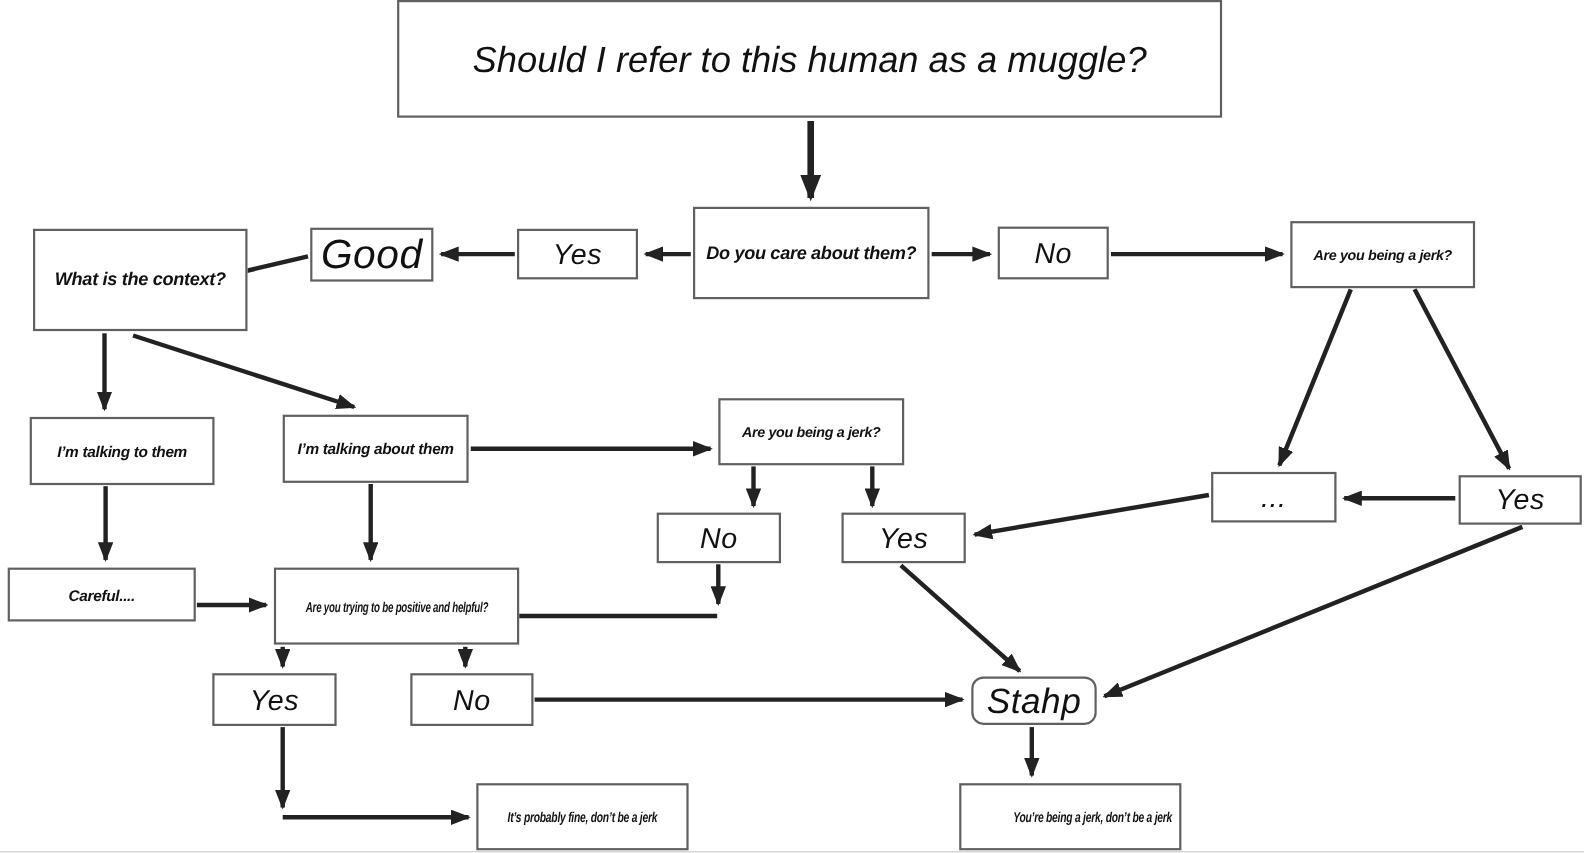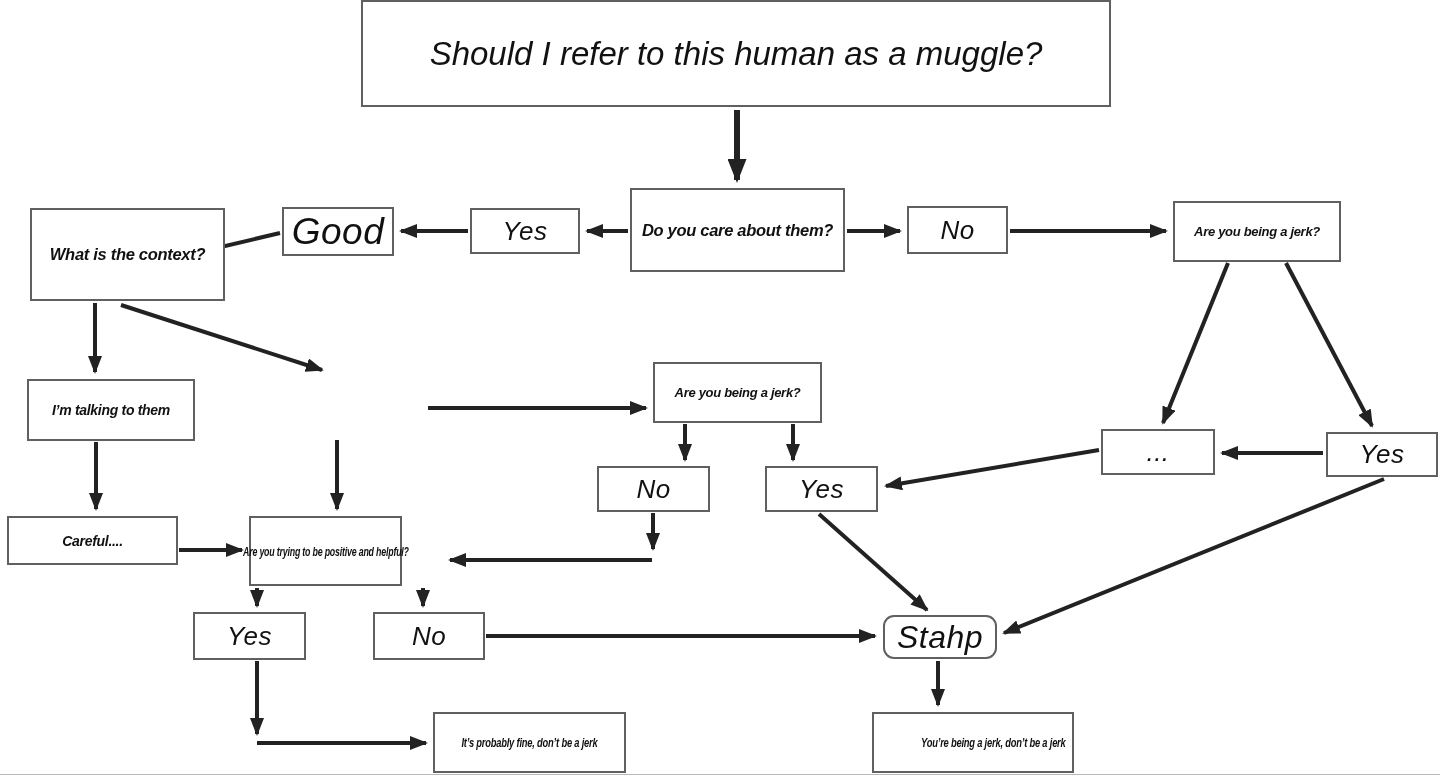--- a/index.html
+++ b/index.html
@@ -100,20 +100,23 @@
   </div>
 
   <div class="node small" style="left:1173px;top:201px;width:168px;height:61px;font-size:13px;">
     <span class="lbl">Are you being a jerk?</span>
   </div>
 
   <div class="node small" style="left:11px;top:379px;width:168px;height:62px;margin-left:16px;">
     <span class="lbl">I’m talking to them</span>
   </div>
 
+  <div class="node small" style="left:257px;top:377px;width:169px;height:62px;">
+    <span class="lbl">I’m talking about them</span>
+  </div>
 
   <div class="node small" style="left:653px;top:362px;width:169px;height:61px;font-size:13px;">
     <span class="lbl">Are you being a jerk?</span>
   </div>
 
   <div class="node big" style="left:597px;top:466px;width:113px;height:46px;">
     <span class="lbl">No</span>
   </div>
 
   <div class="node big" style="left:765px;top:466px;width:113px;height:46px;">
@@ -125,21 +128,21 @@
   </div>
 
   <div class="node big" style="left:1326px;top:432px;width:112px;height:45px;">
     <span class="lbl">Yes</span>
   </div>
 
   <div class="node small" style="left:7px;top:516px;width:171px;height:49px;">
     <span class="lbl">Careful....</span>
   </div>
 
-  <div class="node small" style="left:249px;top:516px;width:153px;height:70px;font-size:13px;">
+  <div class="node small" style="left:249px;top:516px;width:223px;height:70px;font-size:13px;">
     <span class="lbl" style="transform:scaleX(0.68);">Are you trying to be positive and helpful?</span>
   </div>
 
   <div class="node big" style="left:193px;top:612px;width:113px;height:48px;">
     <span class="lbl">Yes</span>
   </div>
 
   <div class="node big" style="left:373px;top:612px;width:112px;height:48px;">
     <span class="lbl">No</span>
   </div>

